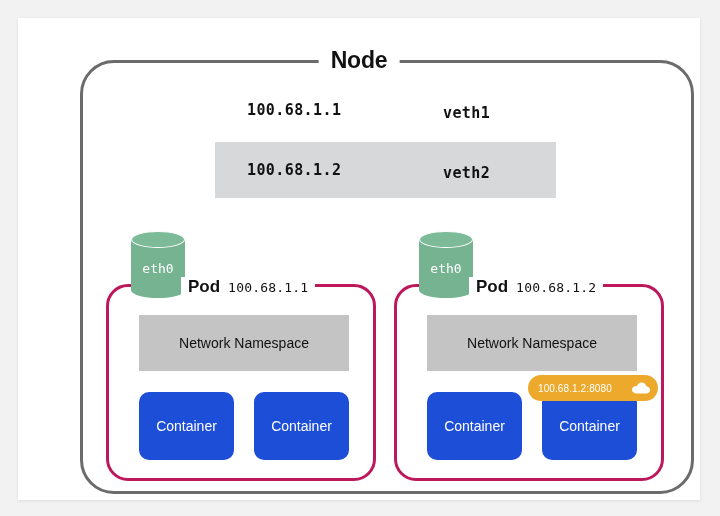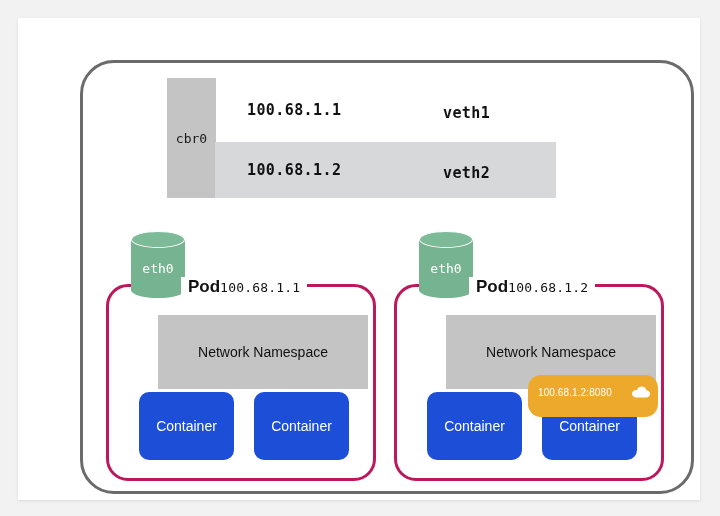--- a/index.html
+++ b/index.html
@@ -125,21 +125,21 @@
 
   .pod-title {
     position: absolute;
     top: -10px;
     left: 72px;
     background: #ffffff;
     padding: 0 7px;
     white-space: nowrap;
     display: flex;
     align-items: baseline;
-    gap: 0;
+    gap: 8px;
   }
   .pod-title-word {
     font-size: 17px;
     font-weight: bold;
     color: #111111;
   }
   .pod-title-ip {
     font-family: "DejaVu Sans Mono", "Liberation Mono", monospace;
     font-size: 13px;
     color: #111111;
@@ -193,28 +193,27 @@
     color: #ffffff;
     z-index: 3;
   }
 
   
   .namespace {
     position: absolute;
     left: 30px;
     top: 28px;
     width: 210px;
-    height: 74px;
+    height: 56px;
     background: #c4c4c4;
     display: flex;
     align-items: center;
     justify-content: center;
     font-size: 14px;
     color: #111111;
-    margin-left: 19px;
   }
 
   
   .container-box {
     position: absolute;
     top: 105px;
     width: 95px;
     height: 68px;
     background: #1d4ed8;
     border-radius: 10px;
@@ -225,22 +224,22 @@
     color: #ffffff;
   }
   .container-1 { left: 30px; }
   .container-2 { left: 145px; }
 
   
   #badge {
     position: absolute;
     left: 131px;
     top: 88px;
-    height: 34px;
-    padding: 0 8px 8px 10px;
+    height: 26px;
+    padding: 0 8px 0 10px;
     background: #eda92b;
     border-radius: 13px;
     display: flex;
     align-items: center;
     gap: 20px;
     z-index: 5;
   }
   #badge-text {
     font-size: 10px;
     color: #ffffff;
@@ -249,24 +248,22 @@
     letter-spacing: 0.1px;
   }
   #badge-cloud { display: block; }
 </style>
 </head>
 <body>
 
 <div id="card">
 
   <div id="node-boundary"></div>
-
-  <div id="cbr0-box">
-    <div id="cbr0-label">cbr0</div>
-  </div>
+  <div id="node-title">Node</div>
+
 
   <div id="veth-row-2-bg"></div>
 
   <div class="veth-row" id="veth-row-1">
     <span class="veth-ip">100.68.1.1</span>
     <span class="veth-name">veth1</span>
   </div>
 
   <div class="veth-row" id="veth-row-2">
     <span class="veth-ip">100.68.1.2</span>

